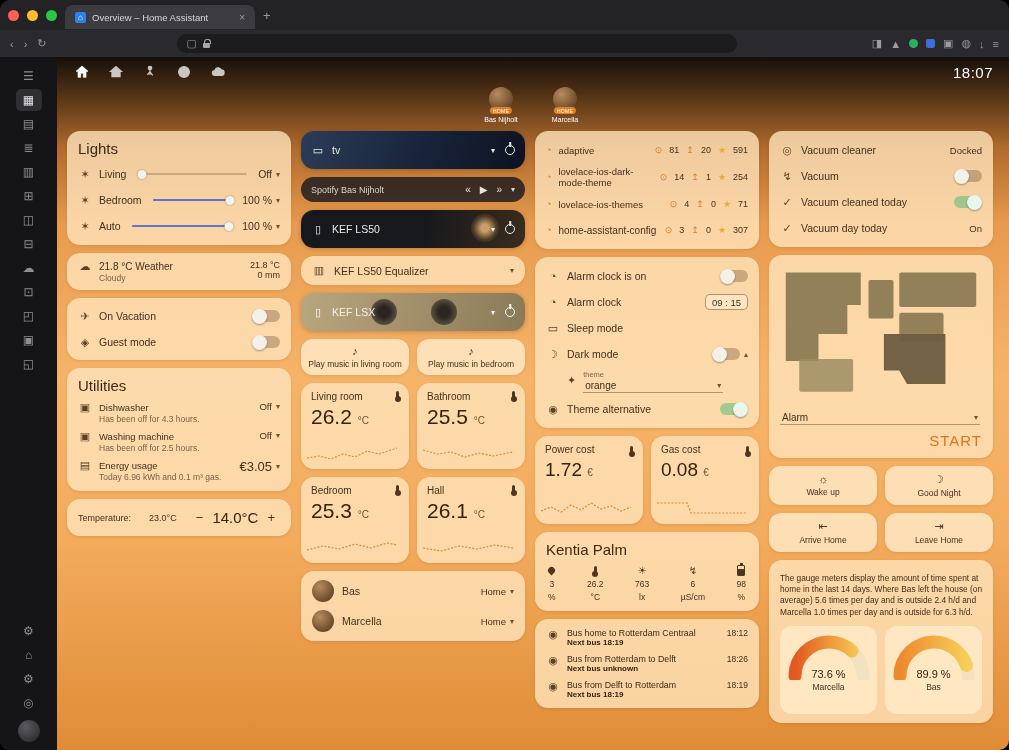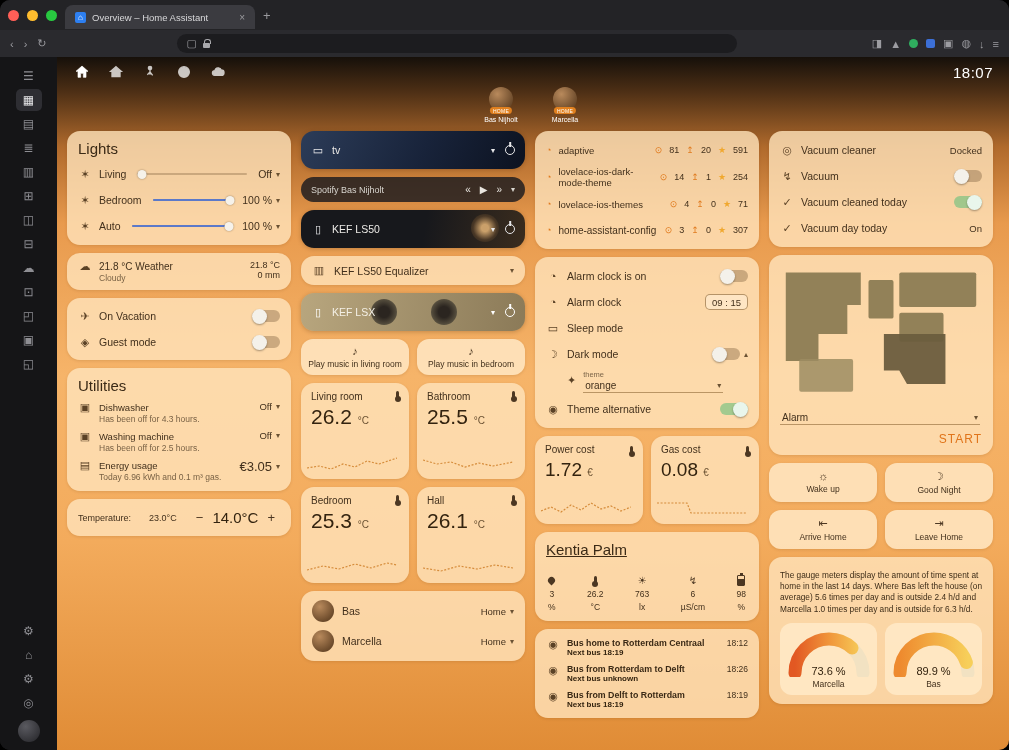--- a/index.html
+++ b/index.html
@@ -78,21 +78,21 @@
   .spotify { background:rgba(26,26,30,.82); border-radius:13px; padding:7px 10px; color:#d8d5cf; display:flex; align-items:center; gap:8px; font-size:9px; }
   .mctl { font-size:10px; color:#e8e5df; }
   .i-power { width:10px; height:10px; border:1.4px solid currentColor; border-radius:50%; position:relative; flex:0 0 auto; }
   .i-power::after { content:''; position:absolute; top:-4px; left:50%; width:1.6px; height:5px; background:currentColor; transform:translateX(-50%); }
   .eq-row { display:flex; align-items:center; gap:8px; font-size:10.5px; }
 
   .btn { background:rgba(255,231,196,.85); border-radius:12px; padding:6px 6px; text-align:center; font-size:8.5px; color:#42301c; flex:1; box-shadow:0 1px 3px rgba(90,50,10,.14); }
   .btn .b-ic { font-size:11px; display:block; margin-bottom:2px; color:#4c3722; }
 
   .grid2 { display:grid; grid-template-columns:1fr 1fr; gap:8px; }
-  .temp-card { height:96px; position:relative; padding:8px 10px 4px; }
+  .temp-card { height:86px; position:relative; padding:8px 10px 4px; }
   .temp-top { display:flex; justify-content:space-between; font-size:10px; }
   .big-val { font-size:21px; color:#33230f; margin-top:3px; }
   .big-unit { font-size:10px; color:#6b5233; }
   .spark { position:absolute; left:6px; right:6px; bottom:5px; height:22px; }
   .spark polyline { fill:none; stroke:#cf7f28; stroke-width:1.2; stroke-dasharray:2 1.6; opacity:.85; }
 
   .i-thermo { width:3px; height:9px; background:#4c3722; border-radius:2px; position:relative; display:inline-block; }
   .i-thermo::after { content:''; position:absolute; bottom:-2px; left:-1.5px; width:6px; height:6px; border-radius:50%; background:#4c3722; }
   .i-drop { width:7px; height:7px; background:#4c3722; border-radius:50% 50% 50% 0; transform:rotate(-45deg); display:inline-block; }
   .i-batt { width:8px; height:11px; border:1.2px solid #4c3722; border-radius:1px; position:relative; display:inline-block; background:linear-gradient(0deg,#4c3722 70%,transparent 70%); }
@@ -111,33 +111,33 @@
   .cost-title { font-size:10px; display:flex; justify-content:space-between; align-items:flex-end; }
   .cost-val { font-size:19px; color:#33230f; margin-top:4px; }
   .cost-unit { font-size:10px; color:#6b5233; }
 
   .plant-metrics { display:flex; justify-content:space-between; margin-top:6px; padding:0 2px; }
   .pm { display:flex; flex-direction:column; align-items:center; gap:3px; font-size:8.5px; color:#42301c; }
   .pm .pm-ic { height:12px; display:flex; align-items:center; font-size:10px; color:#4c3722; }
 
   .bus-row { display:flex; align-items:flex-start; gap:7px; }
   .bus-row + .bus-row { margin-top:7px; }
-  .bus-t { font-size:8.8px; font-weight:bold; color:#3b2a16; }
+  .bus-t { font-size:8.8px; font-weight:normal; color:#3b2a16; }
   .bus-s { font-size:8px; font-weight:bold; color:#33230f; }
   .bus-time { margin-left:auto; font-size:8.5px; color:#42301c; }
 
   .map-svg { width:100%; height:138px; display:block; }
-  .start { color:#e0741a; font-size:12px; letter-spacing:1px; text-align:right; margin-top:4px; }
+  .start { color:#e0741a; font-size:15px; letter-spacing:1px; text-align:right; margin-top:4px; }
 
   .scene-grid { display:grid; grid-template-columns:1fr 1fr; gap:8px; }
   .scene { padding:7px 4px; }
 
   .q-desc { font-size:8.3px; line-height:1.35; color:#3e2d18; margin-top:4px; }
   .gauge-pair { display:flex; gap:8px; margin-top:8px; }
-  .gauge-card { flex:1; background:rgba(255,234,200,.85); border-radius:12px; padding:8px 6px 6px; display:flex; flex-direction:column; align-items:center; }
+  .gauge-card { flex:1; background:rgba(255,234,200,.85); border-radius:12px; padding:8px 6px 22px; display:flex; flex-direction:column; align-items:center; }
   .gauge-wrap { position:relative; width:84px; height:46px; }
   .gauge-val { position:absolute; left:0; right:0; bottom:0; text-align:center; font-size:11px; color:#33230f; }
   .gauge-name { font-size:8.5px; color:#42301c; margin-top:2px; }
 
   .people-row { display:flex; align-items:center; gap:8px; font-size:10.5px; }
   .people-row + .people-row { margin-top:8px; }
   .pp-av { width:22px; height:22px; border-radius:50%; background:radial-gradient(circle at 35% 30%,#b98a5c,#4e3218); }
 
   .weather-right { margin-left:auto; text-align:right; font-size:9px; color:#42301c; }
   .thermo-card { display:flex; align-items:center; }
@@ -602,21 +602,21 @@
                   <span class="i-thermo"></span>
                 </div>
               <div class="cost-val"><span>0.08</span> <span class="cost-unit">€</span></div>
               <svg class="spark" viewBox="0 0 90 22" preserveAspectRatio="none">
                   <polyline points="0,6 30,6 34,16 90,16"></polyline>
                 </svg>
             </div>
           </div>
 
           <div class="card">
-            <div class="card-title" style="margin-bottom:16px;text-decoration:underline;">Kentia Palm</div>
+            <div class="card-title" style="margin-bottom:6px;">Kentia Palm</div>
             <div class="plant-metrics">
               <div class="pm">
                   <span class="pm-ic">
                     <span class="i-drop"></span>
                   </span>
                   <span>3</span>
                   <span>%</span>
                 </div>
               <div class="pm">
                   <span class="pm-ic">

